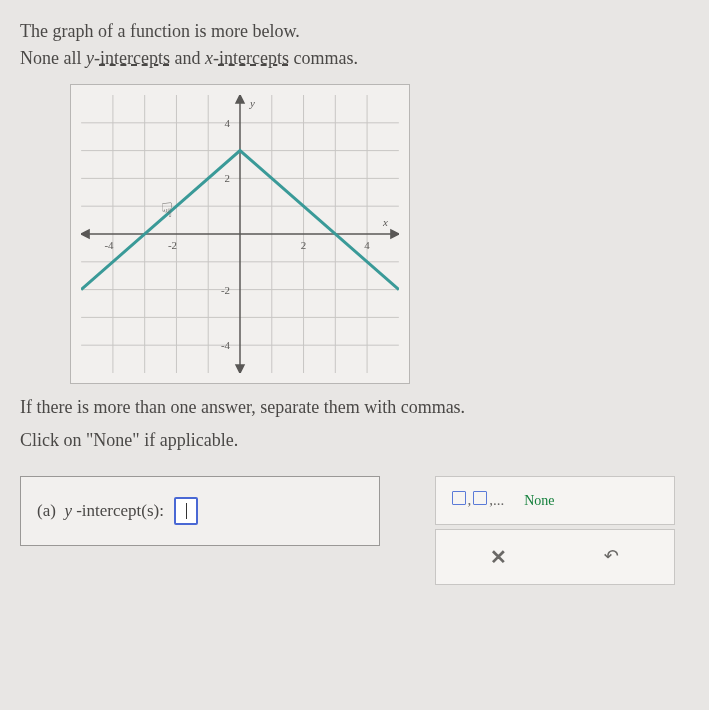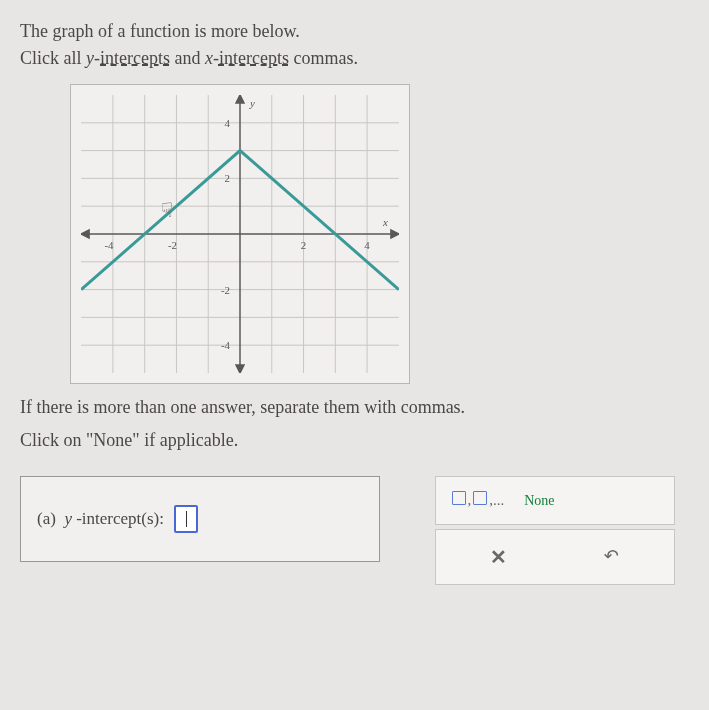--- a/index.html
+++ b/index.html
@@ -48,21 +48,21 @@
       padding: 12px 16px;
       margin-top: 16px;
       width: 360px;
       display: inline-block;
       vertical-align: top;
     }
     .answer-row {
       display: flex;
       align-items: center;
       gap: 10px;
-      margin: 16px 0;
+      margin: 8px 0;
     }
     .answer-label { font-size: 17px; }
     .input-field {
       width: 24px;
       height: 28px;
       border: 2px solid #4a68d4;
       background: #fff;
       border-radius: 2px;
     }
     .input-field.active {
@@ -125,21 +125,21 @@
       cursor: pointer;
     }
     .instruction { margin-top: 2px; margin-bottom: 6px; }
   </style>
 </head>
 <body>
 
 <div class="problem-text">
   <div>The graph of a function is more below.</div>
   <div>
-    <span>Click all </span><span class="italic">y</span><span>-</span><span class="underline-link">intercepts</span><span> and </span><span class="italic">x</span><span>-</span><span class="underline-link">intercepts</span><span> commas.</span>
+    <span>None all </span><span class="italic">y</span><span>-</span><span class="underline-link">intercepts</span><span> and </span><span class="italic">x</span><span>-</span><span class="underline-link">intercepts</span><span> commas.</span>
   </div>
 </div>
 
 <div class="graph-container">
   <div class="graph-inner">
     <svg width="100%" height="100%" viewBox="0 0 320 280">
 
       <g stroke="#c8c6c4" stroke-width="1">
         <line x1="32" y1="0" x2="32" y2="280"></line>
           <line x1="64" y1="0" x2="64" y2="280"></line>

